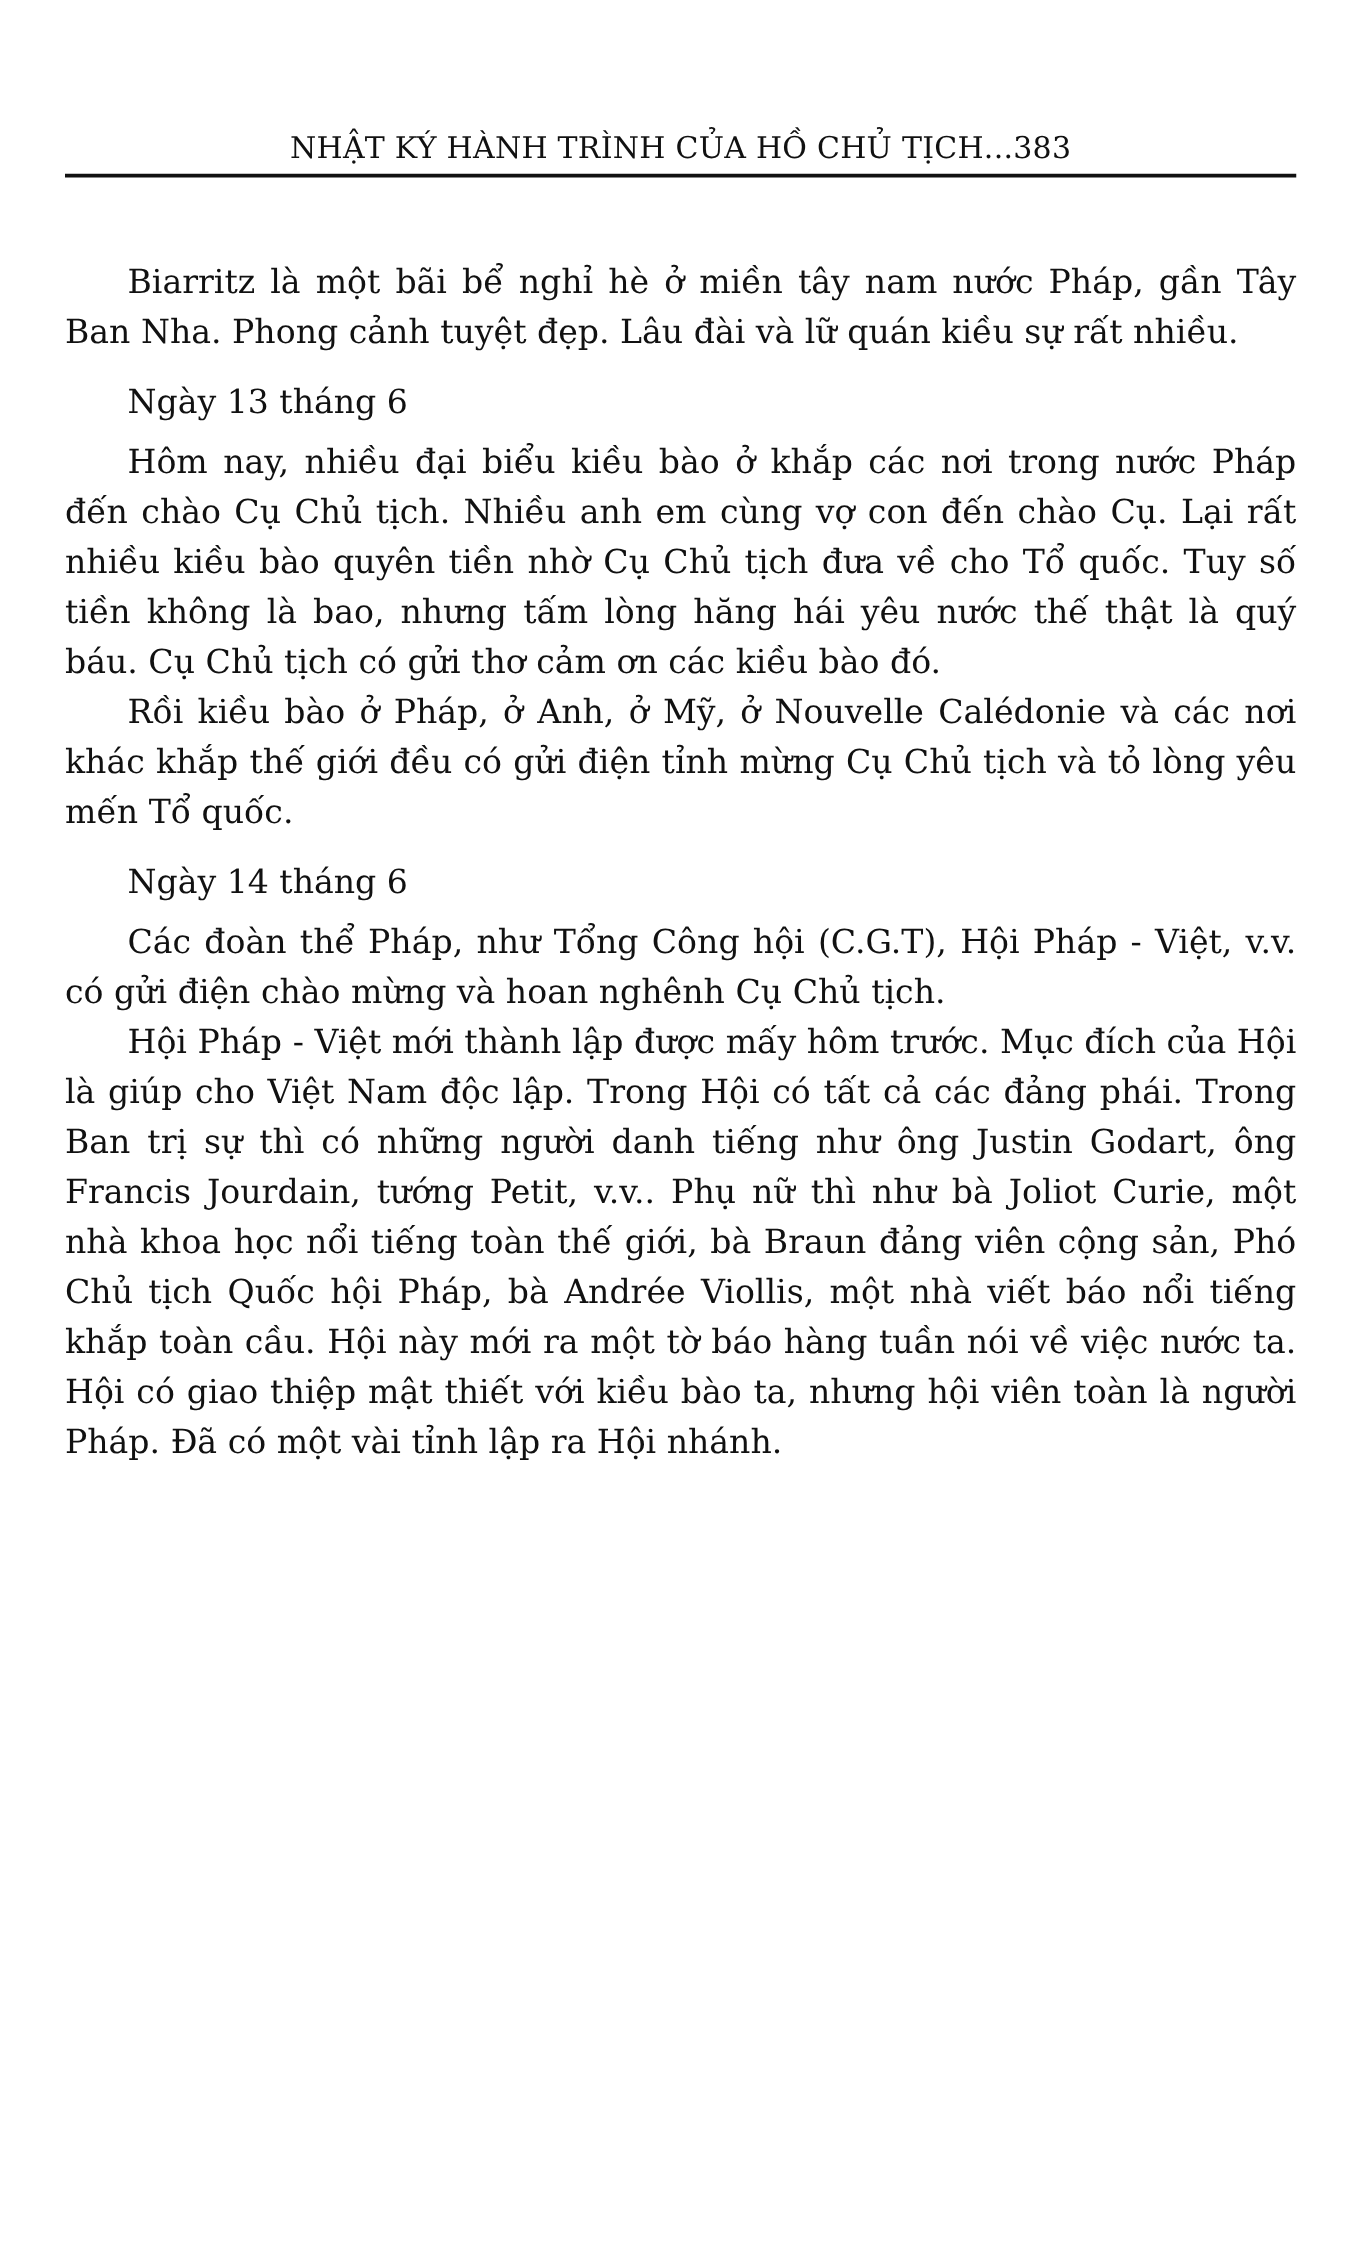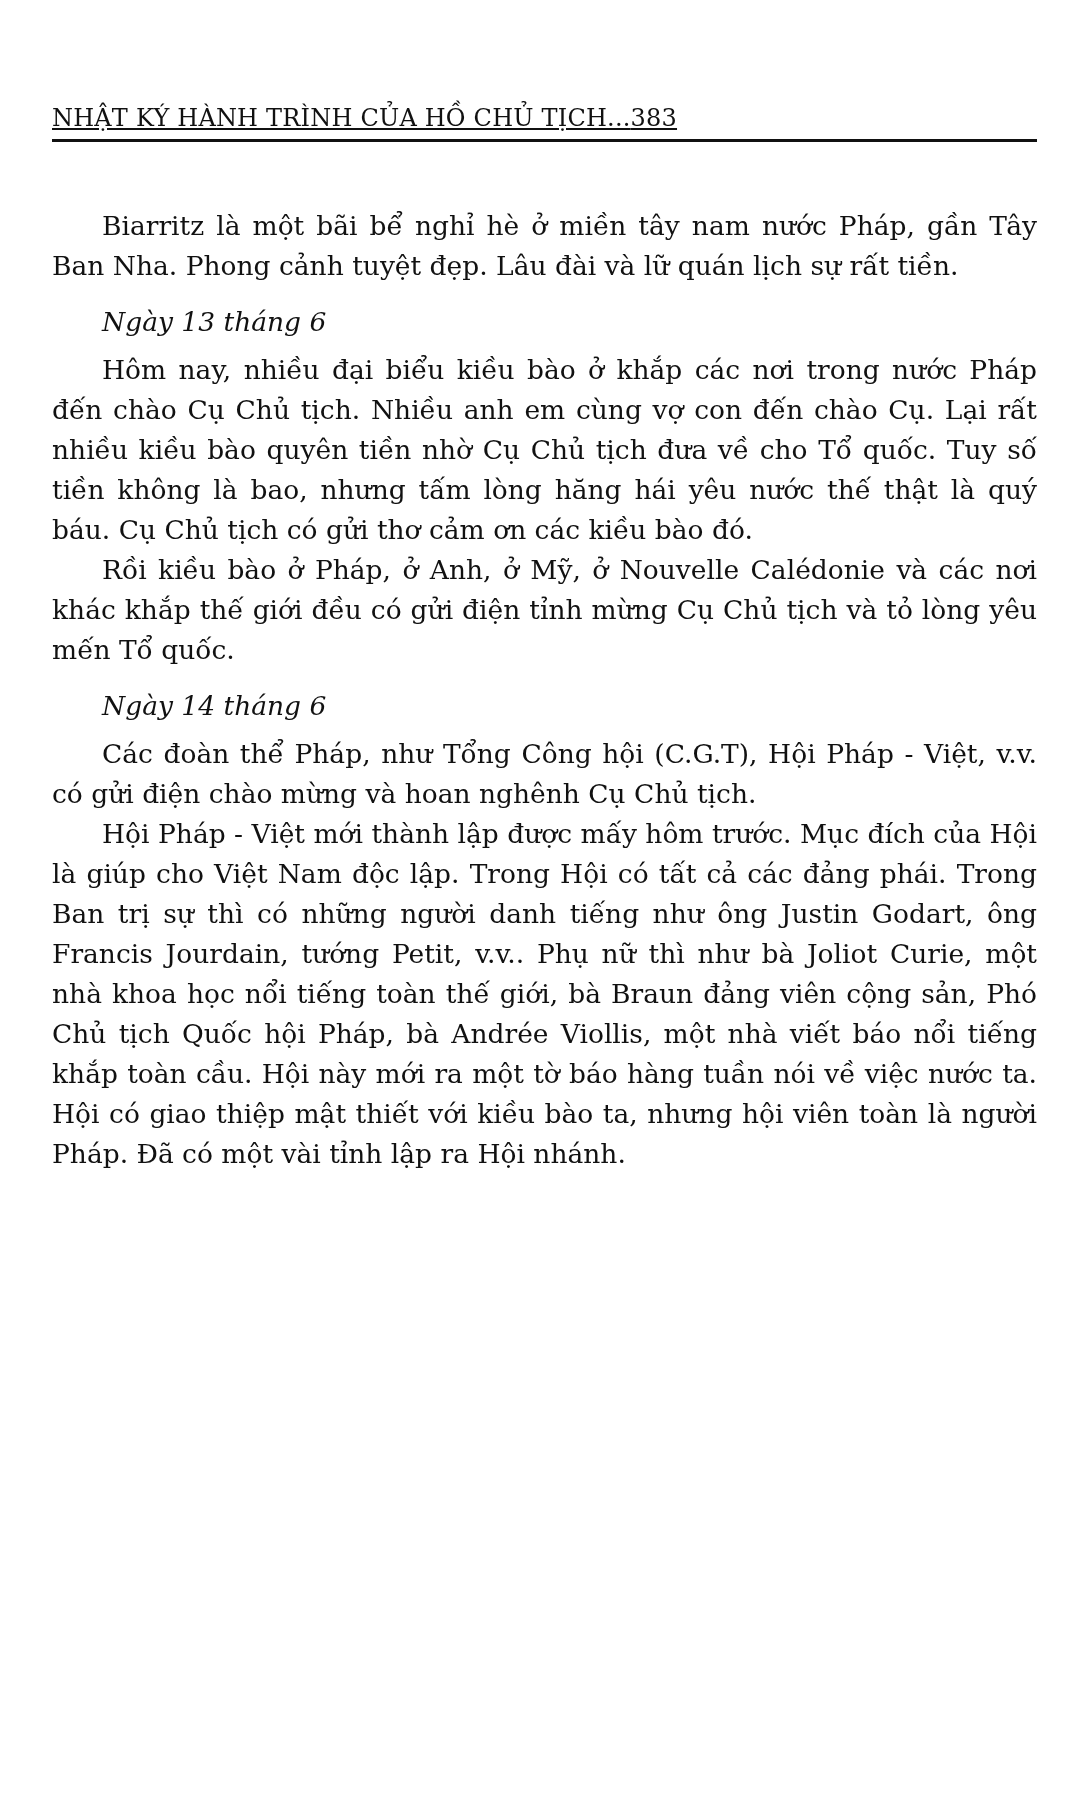--- a/index.html
+++ b/index.html
@@ -1,35 +1,35 @@
 <!DOCTYPE html>
 <html><head>
   <meta charset="utf-8">
   <style>
     html, body { margin: 0; padding: 0; background: #ffffff; }
     body { width: 1089px; height: 1800px; position: relative; overflow: hidden; color: #111; }
     .page { position: absolute; left: 52px; top: 0; width: 985px; font-family: "DejaVu Serif", "Liberation Serif", serif; }
-    .running-header { position: absolute; top: 92px; left: 0; width: 985px; height: 40px; display: flex; justify-content: flex-start; align-items: flex-end; font-size: 24px; letter-spacing: 0.2px; text-decoration: underline; }
+    .running-header { position: absolute; top: 92px; left: 0; width: 985px; height: 40px; display: flex; justify-content: center; align-items: flex-end; font-size: 24px; letter-spacing: 0.2px; }
     .header-rule { position: absolute; top: 139px; left: 0; width: 985px; height: 3px; background: #111; }
     .body { position: absolute; top: 206px; left: 0; width: 985px; font-size: 26.5px; line-height: 40px; text-align: justify; }
     .para { margin: 0; text-indent: 50px; }
-    .date-heading { margin: 16px 0 8px 0; padding-left: 50px; font-style: italic; }
+    .date-heading { margin: 16px 0 8px 0; padding-left: 50px; }
   </style>
 </head>
 <body>
 
 <div class="page">
   <div class="running-header">
     <span>NHẬT KÝ HÀNH TRÌNH CỦA HỒ CHỦ TỊCH...</span>
     <span>383</span>
   </div>
   <div class="header-rule"></div>
 
   <div class="body">
-    <p class="para">Biarritz là một bãi bể nghỉ hè ở miền tây nam nước Pháp, gần Tây Ban Nha. Phong cảnh tuyệt đẹp. Lâu đài và lữ quán lịch sự rất tiền.</p>
+    <p class="para">Biarritz là một bãi bể nghỉ hè ở miền tây nam nước Pháp, gần Tây Ban Nha. Phong cảnh tuyệt đẹp. Lâu đài và lữ quán kiều sự rất nhiều.</p>
 
     <p class="date-heading">Ngày 13 tháng 6</p>
     <p class="para">Hôm nay, nhiều đại biểu kiều bào ở khắp các nơi trong nước Pháp đến chào Cụ Chủ tịch. Nhiều anh em cùng vợ con đến chào Cụ. Lại rất nhiều kiều bào quyên tiền nhờ Cụ Chủ tịch đưa về cho Tổ quốc. Tuy số tiền không là bao, nhưng tấm lòng hăng hái yêu nước thế thật là quý báu. Cụ Chủ tịch có gửi thơ cảm ơn các kiều bào đó.</p>
     <p class="para">Rồi kiều bào ở Pháp, ở Anh, ở Mỹ, ở Nouvelle Calédonie và các nơi khác khắp thế giới đều có gửi điện tỉnh mừng Cụ Chủ tịch và tỏ lòng yêu mến Tổ quốc.</p>
 
     <p class="date-heading">Ngày 14 tháng 6</p>
     <p class="para">Các đoàn thể Pháp, như Tổng Công hội (C.G.T), Hội Pháp - Việt, v.v. có gửi điện chào mừng và hoan nghênh Cụ Chủ tịch.</p>
     <p class="para">Hội Pháp - Việt mới thành lập được mấy hôm trước. Mục đích của Hội là giúp cho Việt Nam độc lập. Trong Hội có tất cả các đảng phái. Trong Ban trị sự thì có những người danh tiếng như ông Justin Godart, ông Francis Jourdain, tướng Petit, v.v.. Phụ nữ thì như bà Joliot Curie, một nhà khoa học nổi tiếng toàn thế giới, bà Braun đảng viên cộng sản, Phó Chủ tịch Quốc hội Pháp, bà Andrée Viollis, một nhà viết báo nổi tiếng khắp toàn cầu. Hội này mới ra một tờ báo hàng tuần nói về việc nước ta. Hội có giao thiệp mật thiết với kiều bào ta, nhưng hội viên toàn là người Pháp. Đã có một vài tỉnh lập ra Hội nhánh.</p>
   </div>
 </div>

